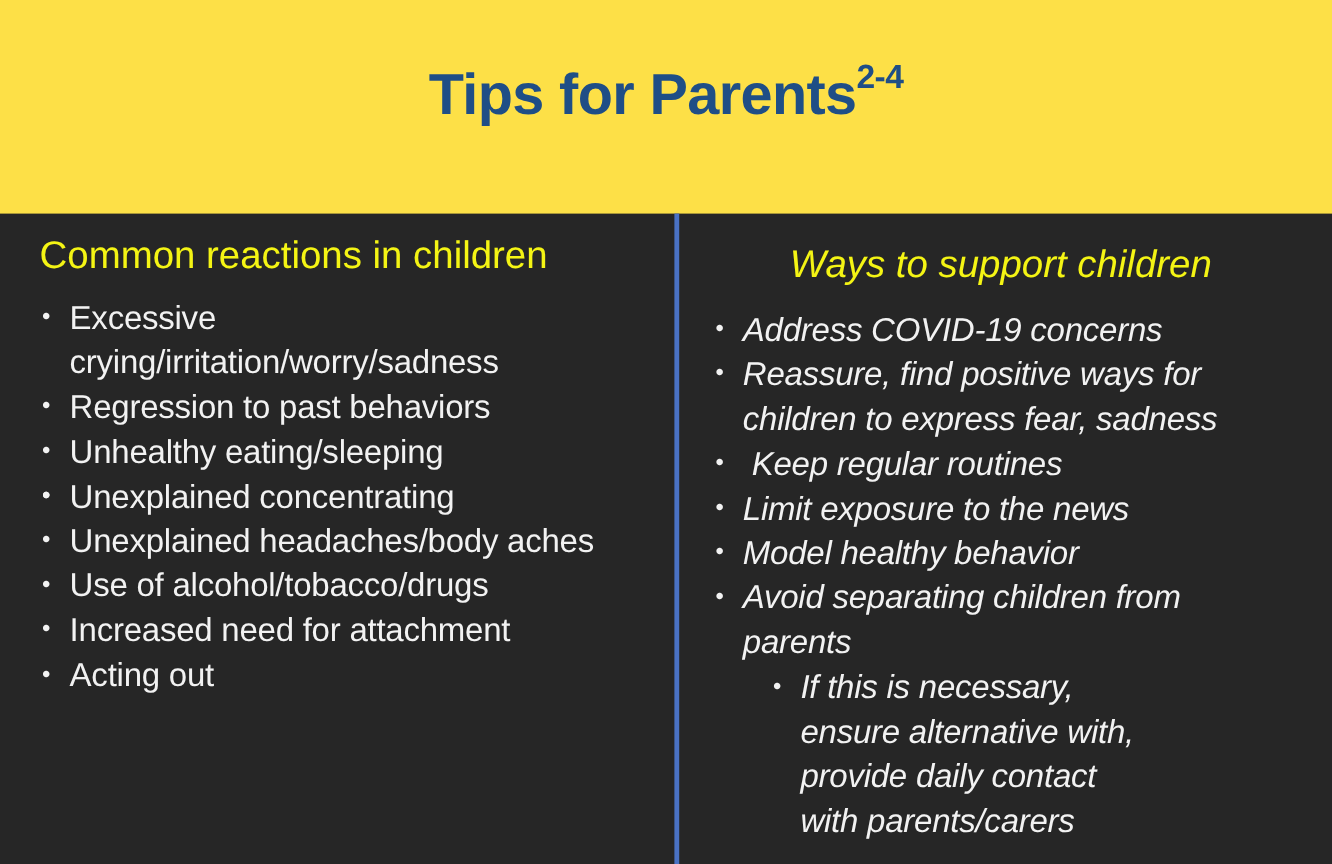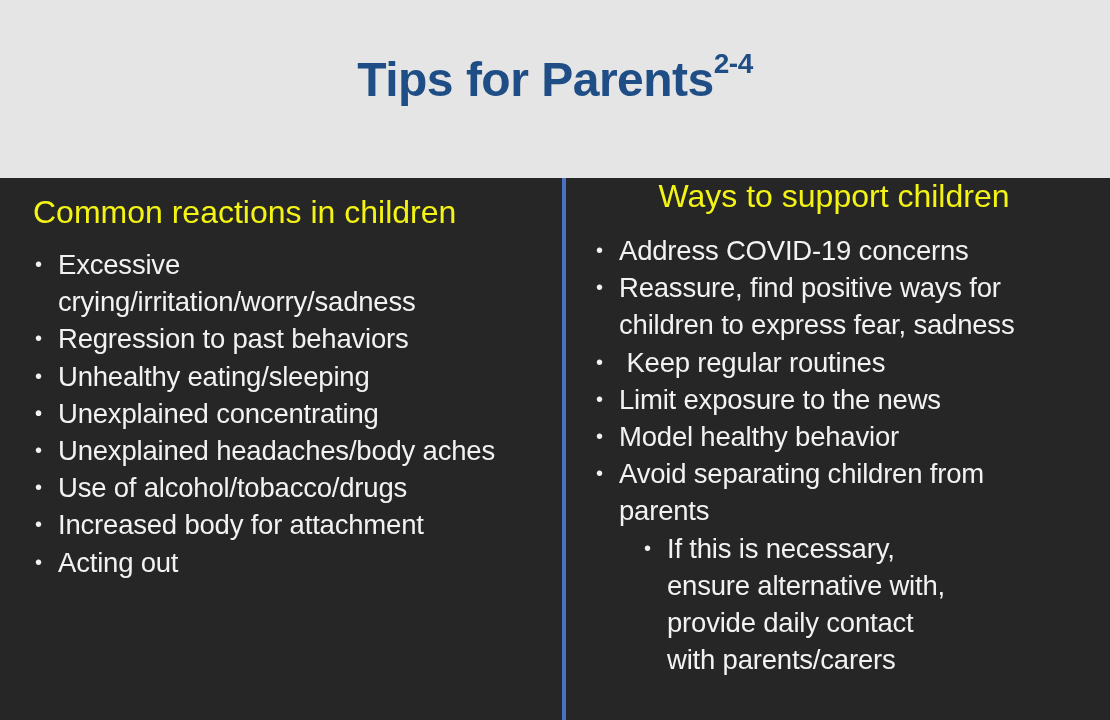--- a/index.html
+++ b/index.html
@@ -1,23 +1,23 @@
 <!DOCTYPE html>
 <html><head>
   <meta charset="utf-8">
   <style>
     html, body { margin:0; padding:0; }
     body { width:1110px; height:720px; background:#ffffff; position:relative; overflow:hidden; font-family:"Liberation Sans", "DejaVu Sans", sans-serif; }
-    .title-area { position:absolute; left:0; top:0; width:1110px; height:198px; background:#e5e5e5; }
+    .title-area { position:absolute; left:0; top:0; width:1110px; height:198px; background:#fde047; }
     .title { position:absolute; left:0; top:52px; width:1110px; text-align:center; color:#1f4e86; font-weight:bold; font-size:48px; letter-spacing:-0.5px; }
     .title sup { font-size:28px; vertical-align:top; position:relative; top:-4px; }
     .panel { position:absolute; left:0; top:178px; width:1110px; height:542px; background:#262626; }
     .divider { position:absolute; left:562px; top:178px; width:4px; height:542px; background:#4a72c4; }
     .col-left { position:absolute; left:33px; top:190px; width:525px; }
-    .col-right { position:absolute; left:594px; top:174px; width:500px; }
+    .col-right { position:absolute; left:594px; top:198px; width:500px;font-style:italic; }
     .heading { color:#f4f414; font-size:32px; line-height:44px; }
     .col-right .heading { text-align:center; margin-left:-20px; }
     ul { list-style:none; margin:0; padding:0; }
     li { position:relative; color:#f2f2f2; font-size:27.5px; line-height:37.2px; padding-left:25px; letter-spacing:-0.2px; }
     li .bullet { position:absolute; left:2px; top:0; font-size:20px; color:#f2f2f2; }
     .col-left ul { margin-top:12px; }
     .col-right ul { margin-top:14px; }
     li.sub { padding-left:73px; }
     li.sub .bullet { left:50px; }
   </style>
@@ -34,21 +34,21 @@
 <div class="col-left">
   <div class="heading">Common reactions in children</div>
   <ul>
     <li style="width:470px"><span class="bullet">•</span><span>Excessive crying/irritation/worry/sadness</span></li>
     <li><span class="bullet">•</span><span>Regression to past behaviors</span></li>
     <li><span class="bullet">•</span><span>Unhealthy eating/sleeping</span></li>
     <li><span class="bullet">•</span></li>
     <li><span class="bullet">•</span><span>Unexplained concentrating</span></li>
     <li style="width:450px"><span class="bullet">•</span><span>Unexplained headaches/body aches</span></li>
     <li><span class="bullet">•</span><span>Use of alcohol/tobacco/drugs</span></li>
-    <li><span class="bullet">•</span><span>Increased body for attachment</span></li>
+    <li><span class="bullet">•</span><span>Increased need for attachment</span></li>
     <li><span class="bullet">•</span><span>Acting out</span></li>
   </ul>
 </div>
 
 <div class="col-right">
   <div class="heading">Ways to support children</div>
   <ul>
     <li><span class="bullet">•</span><span>Address COVID-19 concerns</span></li>
     <li><span class="bullet">•</span><span>Reassure, find positive ways for children to express fear, sadness</span></li>
     <li style="white-space:pre"><span class="bullet">•</span><span> Keep regular routines</span></li>

